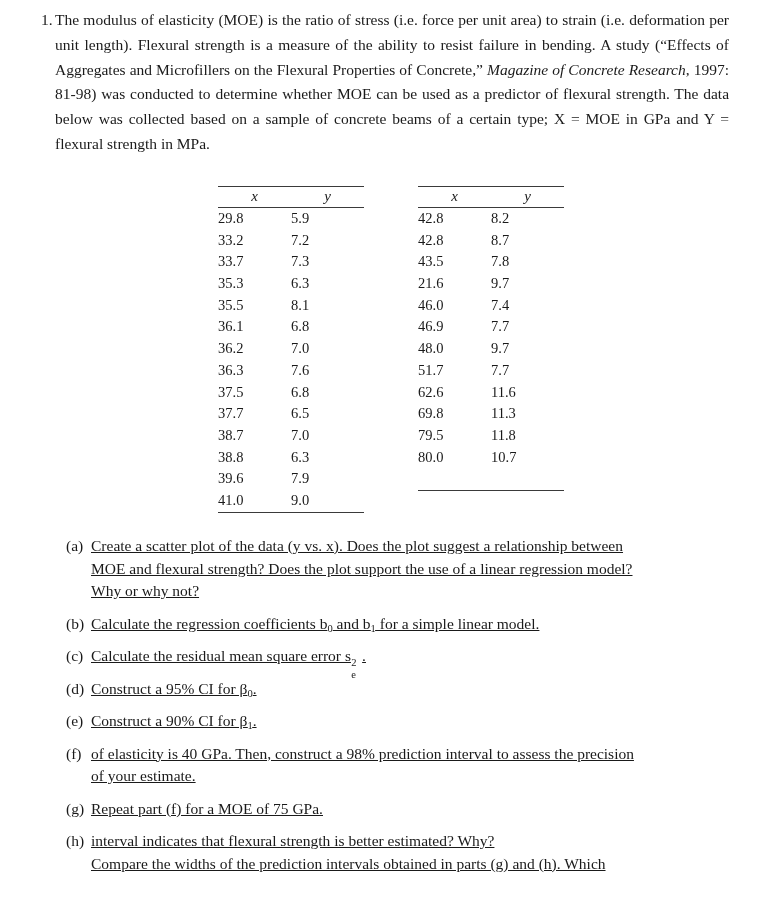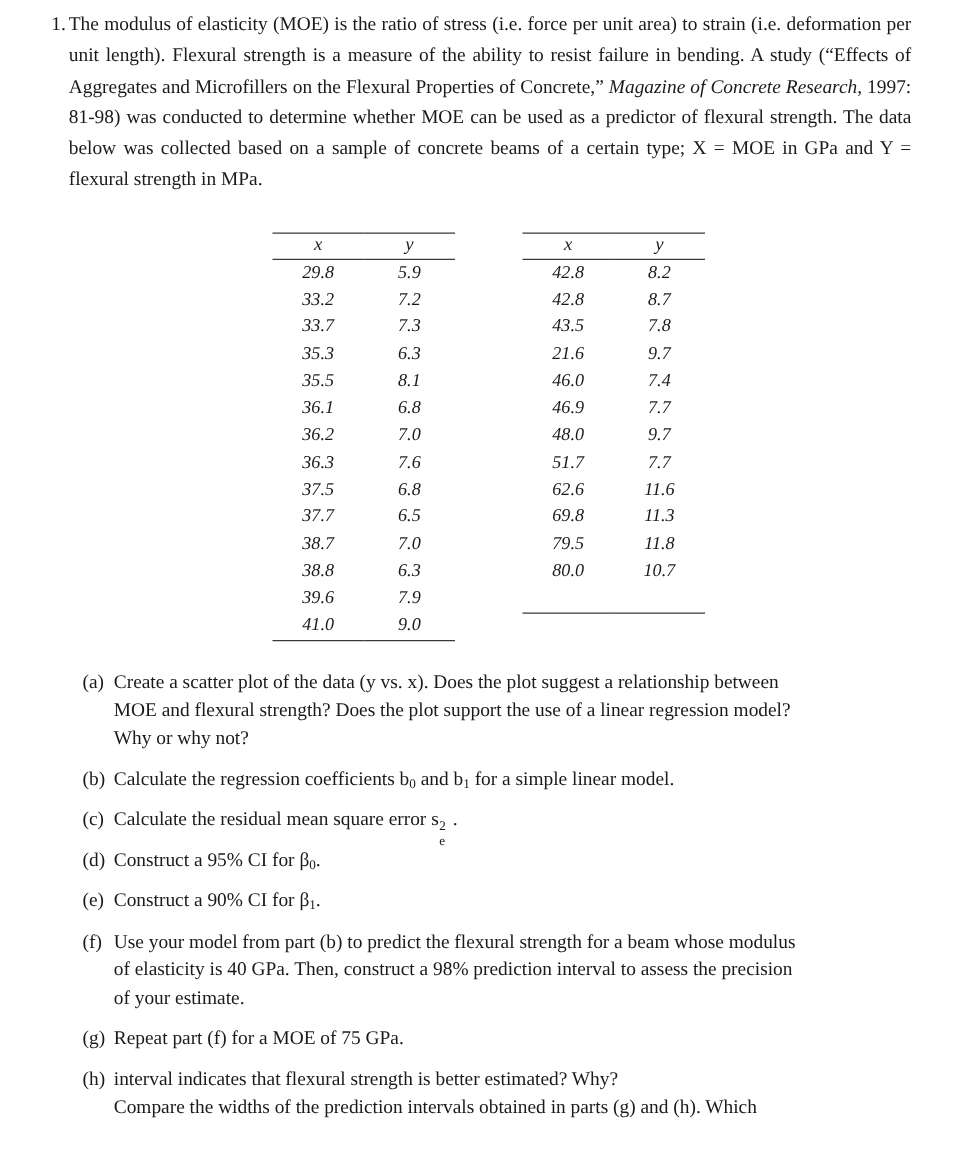--- a/index.html
+++ b/index.html
@@ -75,25 +75,23 @@
   }
   .dtable thead th {
     font-weight: normal;
     font-style: italic;
     font-size: 15px;
     padding: 1px 0 2px 0;
     text-align: center;
     border-bottom: 1.1px solid #3a3a3a;
   }
   .dtable tbody td {
-    text-align: center;
     padding: 2.0px 0 2.1px 0;
     font-size: 14.5px;
     line-height: 17.6px;
-    font-style: italic;
   }
   .dtable tfoot td {
     border-top: 1.1px solid #3a3a3a;
     height: 0;
     padding: 0;
     font-size: 0;
     line-height: 0;
   }
   .dtable col.c1 { width: 73px; }
   .dtable col.c2 { width: 73px; }
@@ -118,21 +116,21 @@
     padding-left: 25px;
     font-size: 15.5px;
     line-height: 22.5px;
     margin-bottom: 10px;
   }
   .part .tag {
     position: absolute;
     left: 0;
     top: 0;
   }
-  .part .txt { display: block; }
+  .part .txt { display: block; text-decoration: underline; }
 
   sub, sup {
     font-size: 0.68em;
     line-height: 0;
   }
   sub { vertical-align: -0.24em; }
 
   .sqsub {
     display: inline-block;
     position: relative;
@@ -356,21 +354,20 @@
       <span class="txt"><span>Construct a 95% CI for β</span><sub>0</sub><span>.</span></span>
     </div>
 
     <div class="part">
       <span class="tag">(e)</span>
       <span class="txt"><span>Construct a 90% CI for β</span><sub>1</sub><span>.</span></span>
     </div>
 
     <div class="part">
       <span class="tag">(f)</span>
-      <span class="txt">Use your model from part (b) to predict the flexural strength for a beam whose modulus</span>
       <span class="txt">of elasticity is 40 GPa.  Then, construct a 98% prediction interval to assess the precision</span>
       <span class="txt">of your estimate.</span>
     </div>
 
     <div class="part">
       <span class="tag">(g)</span>
       <span class="txt">Repeat part (f) for a MOE of 75 GPa.</span>
     </div>
 
     <div class="part">

